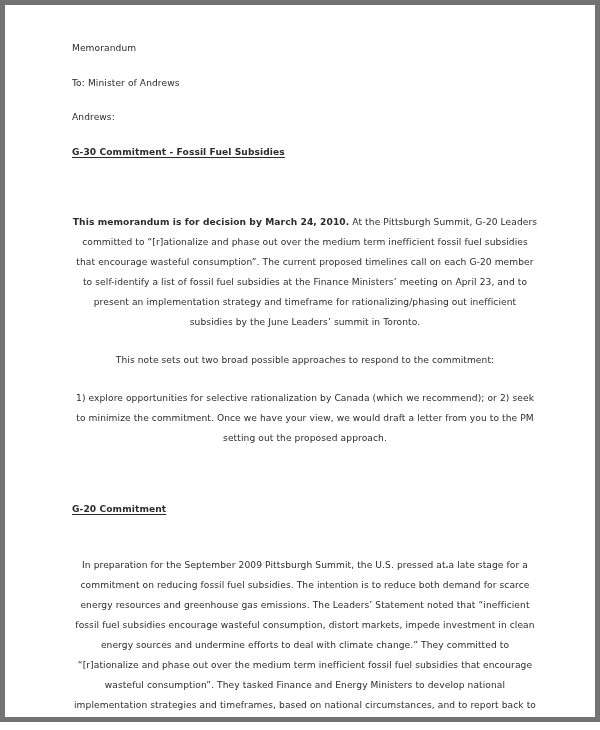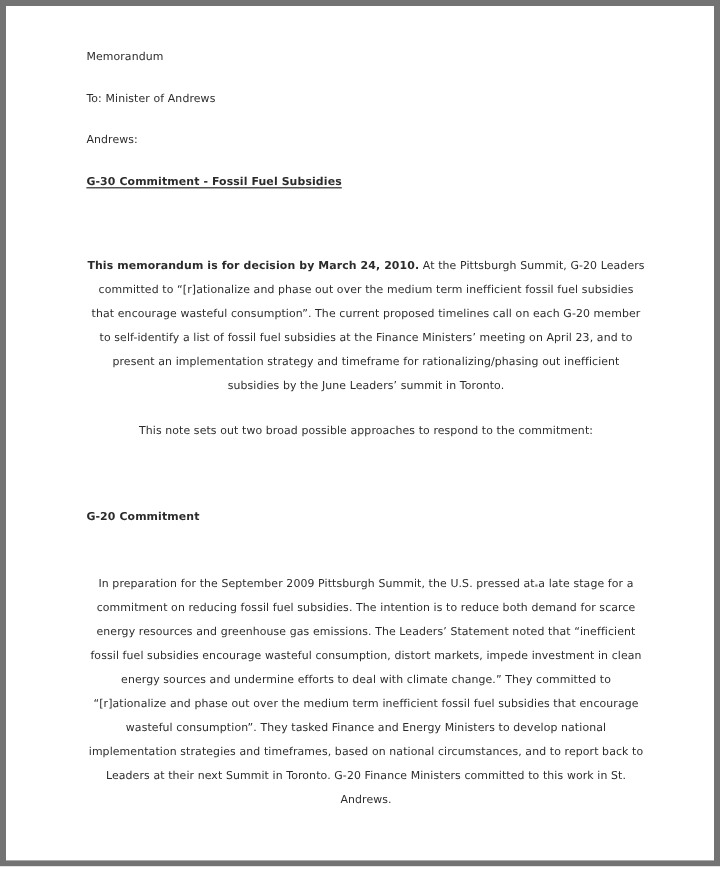--- a/index.html
+++ b/index.html
@@ -48,20 +48,21 @@
   .para {
     margin: 0 0 18px 0;
     text-align: center;
   }
   .lead-bold {
     font-weight: bold;
   }
   .section-heading {
     margin: 0 0 18px 0;
     font-weight: bold;
+    text-decoration: underline;
     text-underline-offset: 2px;
     display: inline-block;
   }
   .section-heading-wrap {
     margin: 0 0 18px 0;
   }
   .artifact {
     display: inline-block;
     width: 2px;
     height: 2px;
@@ -83,20 +84,21 @@
     <p class="meta-line">Andrews:</p>
 
     <p class="subject-title">G-30 Commitment - Fossil Fuel Subsidies</p>
 
     <div class="gap-large"></div>
 
     <p class="para"><span class="lead-bold">This memorandum is for decision by March 24, 2010.</span><span> At the Pittsburgh Summit, G-20 Leaders committed to “[r]ationalize and phase out over the medium term inefficient fossil fuel subsidies that encourage wasteful consumption”. The current proposed timelines call on each G-20 member to self-identify a list of fossil fuel subsidies at the Finance Ministers’ meeting on April 23, and to present an implementation strategy and timeframe for rationalizing/phasing out inefficient subsidies by the June Leaders’ summit in Toronto.</span></p>
 
     <p class="para">This note sets out two broad possible approaches to respond to the commitment:</p>
 
+    <p class="para">1) explore opportunities for selective rationalization by Canada (which we recommend); or 2) seek to minimize the commitment. Once we have your view, we would draft a letter from you to the PM setting out the proposed approach.</p>
 
     <div class="gap-section"></div>
 
     <div class="section-heading-wrap"><span class="section-heading">G-20 Commitment</span></div>
 
     <p class="para"><span>In preparation for the September 2009 Pittsburgh Summit, the U.S. pressed at</span><span class="artifact"></span><span>a late stage for a commitment on reducing fossil fuel subsidies. The intention is to reduce both demand for scarce energy resources and greenhouse gas emissions. The Leaders’ Statement noted that “inefficient fossil fuel subsidies encourage wasteful consumption, distort markets, impede investment in clean energy sources and undermine efforts to deal with climate change.” They committed to “[r]ationalize and phase out over the medium term inefficient fossil fuel subsidies that encourage wasteful consumption”. They tasked Finance and Energy Ministers to develop national implementation strategies and timeframes, based on national circumstances, and to report back to Leaders at their next Summit in Toronto. G-20 Finance Ministers committed to this work in St. Andrews.</span></p>
 
   </div>
 </div>
 

